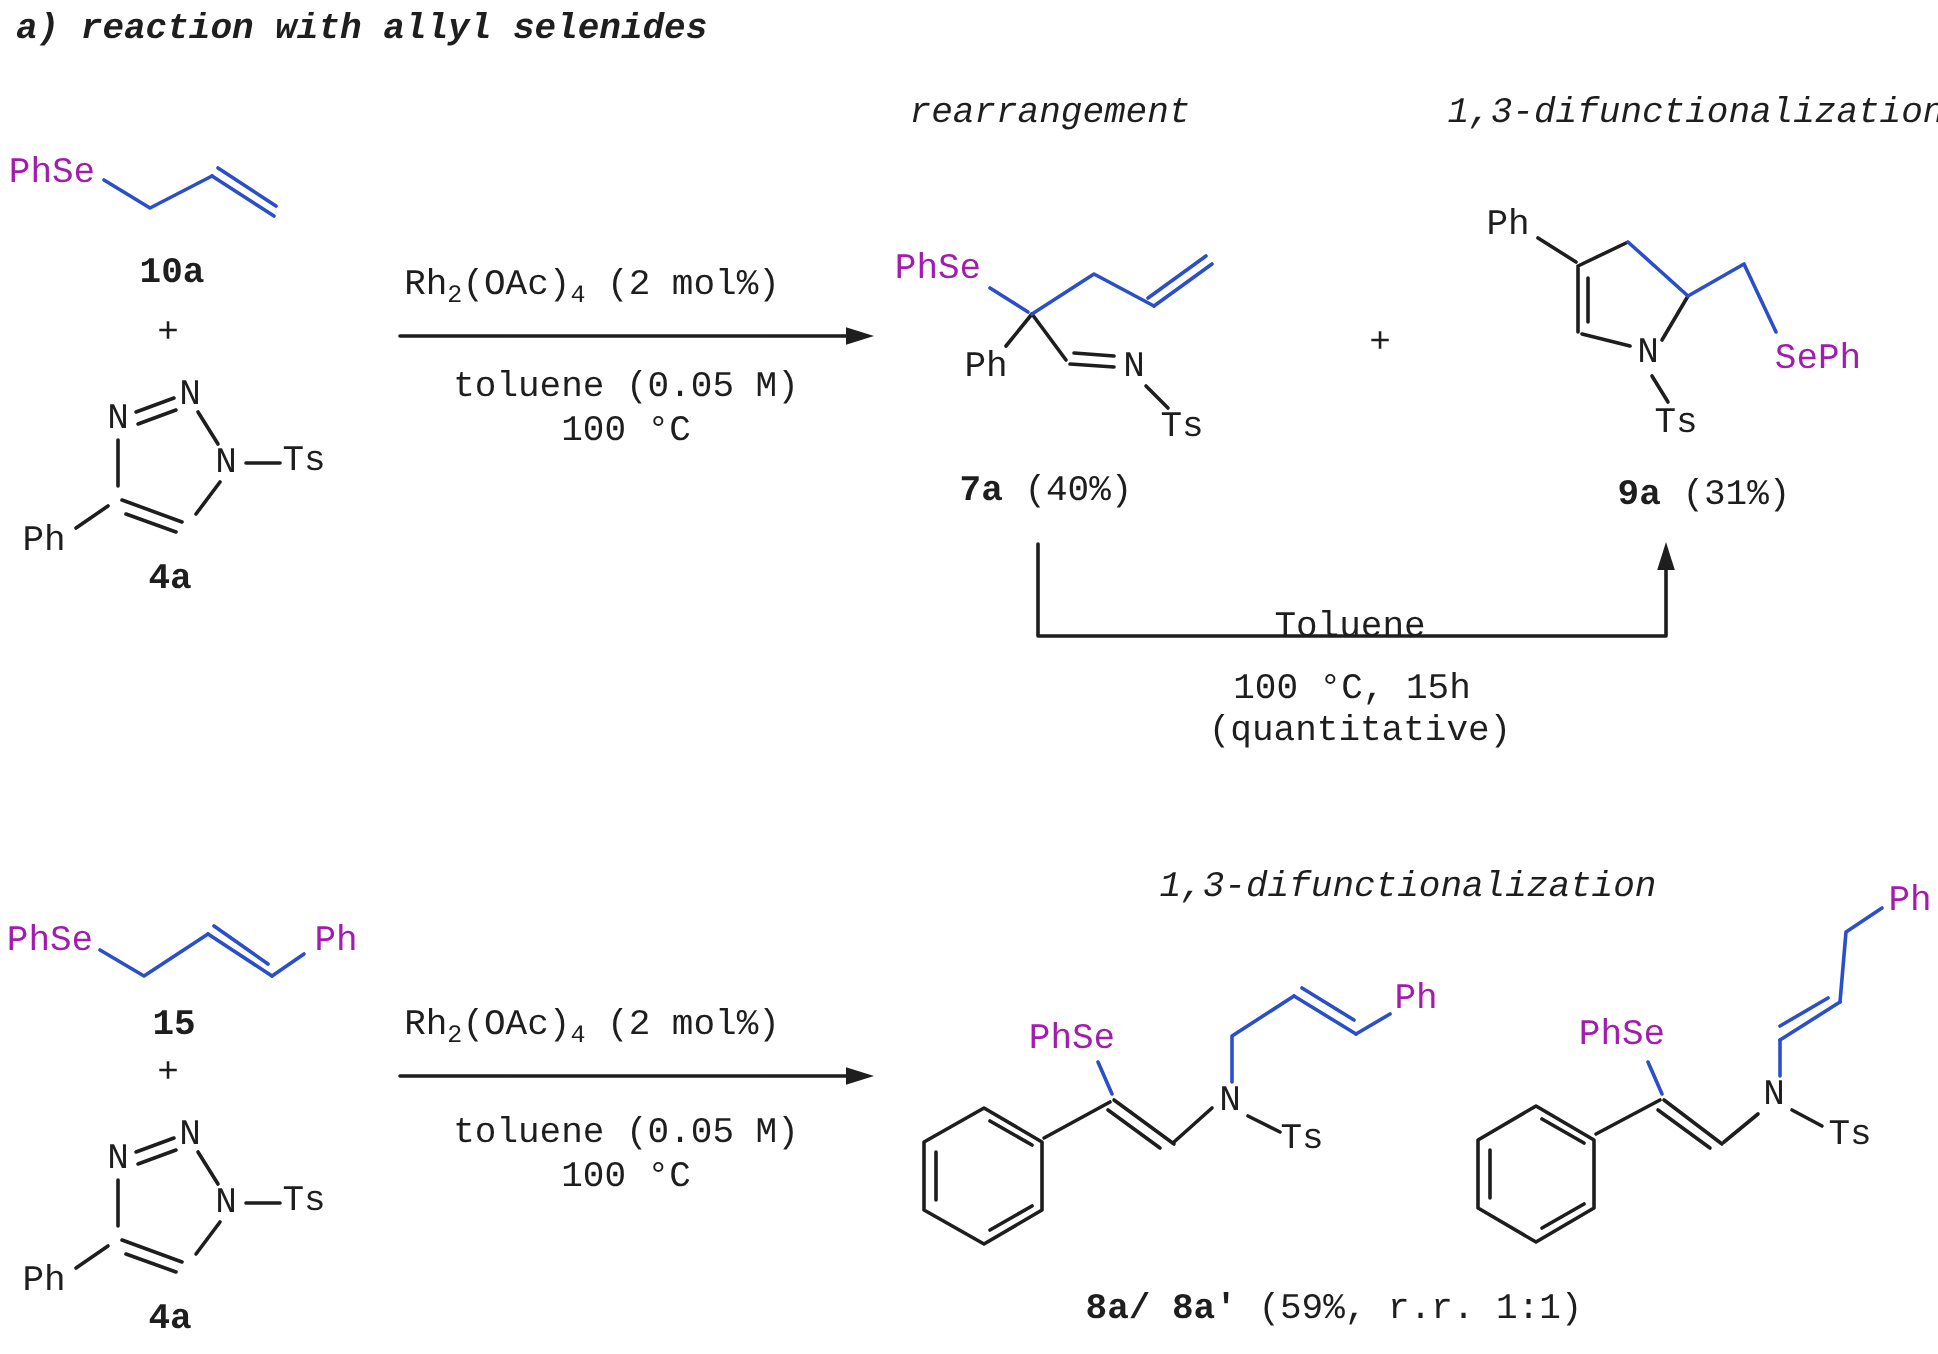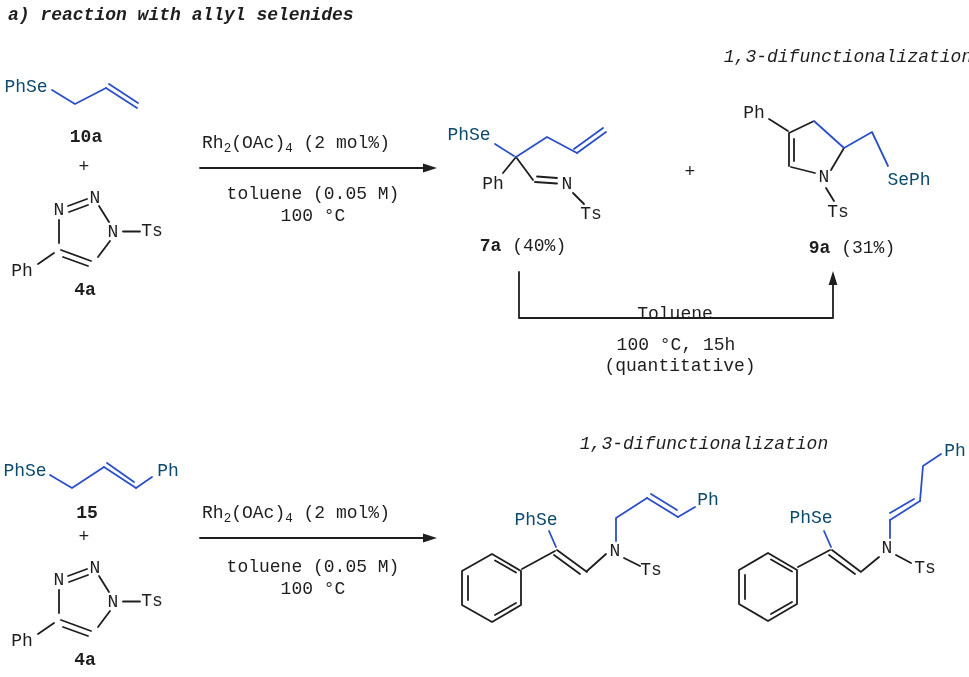--- a/index.html
+++ b/index.html
@@ -6,21 +6,21 @@
   #scheme{position:relative;width:969px;height:677px;background:#ffffff;overflow:hidden;
           font-family:Liberation Mono, monospace;color:#1e1e1e;}
   #bonds{position:absolute;left:0;top:0;}
   .title{position:absolute;font-size:18px;font-weight:bold;font-style:italic;white-space:nowrap;}
   .atom{position:absolute;transform:translate(-50%,-50%);font-size:18px;line-height:18px;white-space:nowrap;}
   .lbl{position:absolute;transform:translateX(-50%);font-size:18px;white-space:nowrap;}
   .cond{position:absolute;transform:translateX(-50%);font-size:18px;white-space:nowrap;}
   .hdr{position:absolute;transform:translateX(-50%);font-size:18px;font-style:italic;
        text-align:center;line-height:22px;white-space:nowrap;}
   .b{font-weight:bold;text-align:center;}
-  .blue{color:#0c4a6e;}
+  .blue{color:#a21caf;}
   .sb{font-size:12.5px;position:relative;top:3.5px;}
 </style>
 </head>
 <body>
 
 <div id="scheme">
 
   <svg id="bonds" width="969" height="677" viewBox="0 0 969 677" fill="none" stroke-linecap="round" stroke-linejoin="round">
 
     <g stroke="#1e1e1e" stroke-width="1.8">
@@ -119,20 +119,21 @@
   <span class="atom" style="left:113px;top:232px;">N</span>
   <span class="atom" style="left:152px;top:231px;">Ts</span>
   <span class="atom" style="left:22px;top:271px;">Ph</span>
   <span class="lbl b" style="left:85px;top:280px;">4a</span>
 
   <span class="cond" style="left:296px;top:133px;"><span>Rh</span><span class="sb">2</span><span>(OAc)</span><span class="sb">4</span><span> (2 mol%)</span></span>
   <span class="cond" style="left:313px;top:184px;">toluene (0.05 M)</span>
   <span class="cond" style="left:313px;top:206px;">100 °C</span>
 
   <div class="hdr" style="left:525px;top:46px;">
+      <span style="display:block">rearrangement</span>
     </div>
   <div class="hdr" style="left:848px;top:46px;">
       <span style="display:block">1,3-difunctionalization</span>
     </div>
 
   <span class="atom blue" style="left:469px;top:135px;">PhSe</span>
   <span class="atom" style="left:493px;top:184px;">Ph</span>
   <span class="atom" style="left:567px;top:184px;">N</span>
   <span class="atom" style="left:591px;top:214px;">Ts</span>
   <span class="lbl" style="left:523px;top:236px;"><span class="b">7a</span><span> (40%)</span></span>
@@ -171,14 +172,15 @@
   <span class="atom blue" style="left:536px;top:520px;">PhSe</span>
   <span class="atom" style="left:615px;top:551px;">N</span>
   <span class="atom" style="left:651px;top:570px;">Ts</span>
   <span class="atom blue" style="left:708px;top:500px;">Ph</span>
 
   <span class="atom blue" style="left:811px;top:518px;">PhSe</span>
   <span class="atom" style="left:887px;top:548px;">N</span>
   <span class="atom" style="left:925px;top:568px;">Ts</span>
   <span class="atom blue" style="left:955px;top:451px;">Ph</span>
 
+  <span class="lbl" style="left:667px;top:645px;"><span class="b">8a/ 8a'</span><span> (59%, r.r. 1:1)</span></span>
 
 </div>
 
 </body></html>

